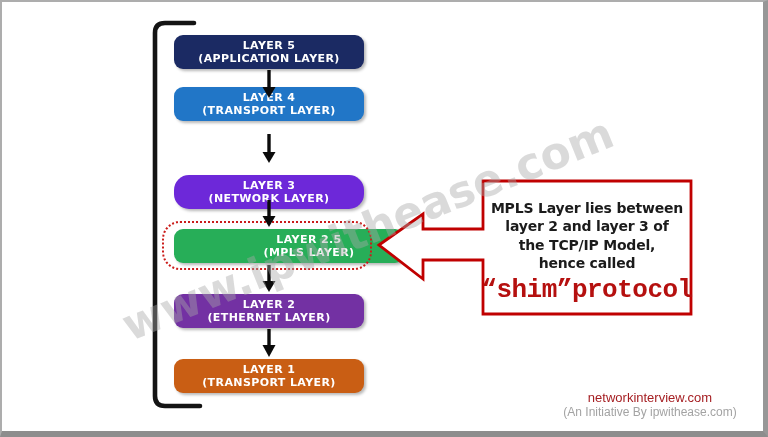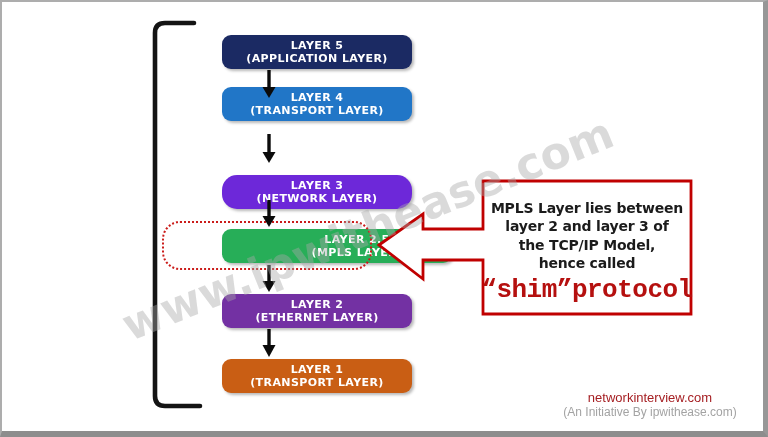--- a/index.html
+++ b/index.html
@@ -12,21 +12,21 @@
   }
   .title{
     position:absolute;left:28px;top:182px;width:148px;text-align:center;
     font-size:25px;line-height:31px;font-weight:bold;color:#1a1a1a;
     letter-spacing:0.2px;
   }
   .layer{
     position:absolute;left:172px;width:190px;height:34px;border-radius:9px;
     display:flex;flex-direction:column;align-items:center;justify-content:center;
     box-shadow:2px 2px 3px rgba(0,0,0,0.28);
-    color:#ffffff;text-align:center;margin-left:48px;
+    color:#ffffff;text-align:center;
   }
   .lname{font-size:11px;font-weight:bold;line-height:13px;letter-spacing:0.4px;}
   .lsub{font-size:11px;font-weight:bold;line-height:13px;letter-spacing:0.4px;}
   .mpls-outline{
     position:absolute;left:160px;top:219px;width:210px;height:49px;
     border:2.4px dotted #cb1c1a;border-radius:18px;box-sizing:border-box;
   }
   .overlay-svg{position:absolute;left:0;top:0;pointer-events:none;}
   .callout-text{
     position:absolute;left:482px;top:179px;width:206px;height:139px;

